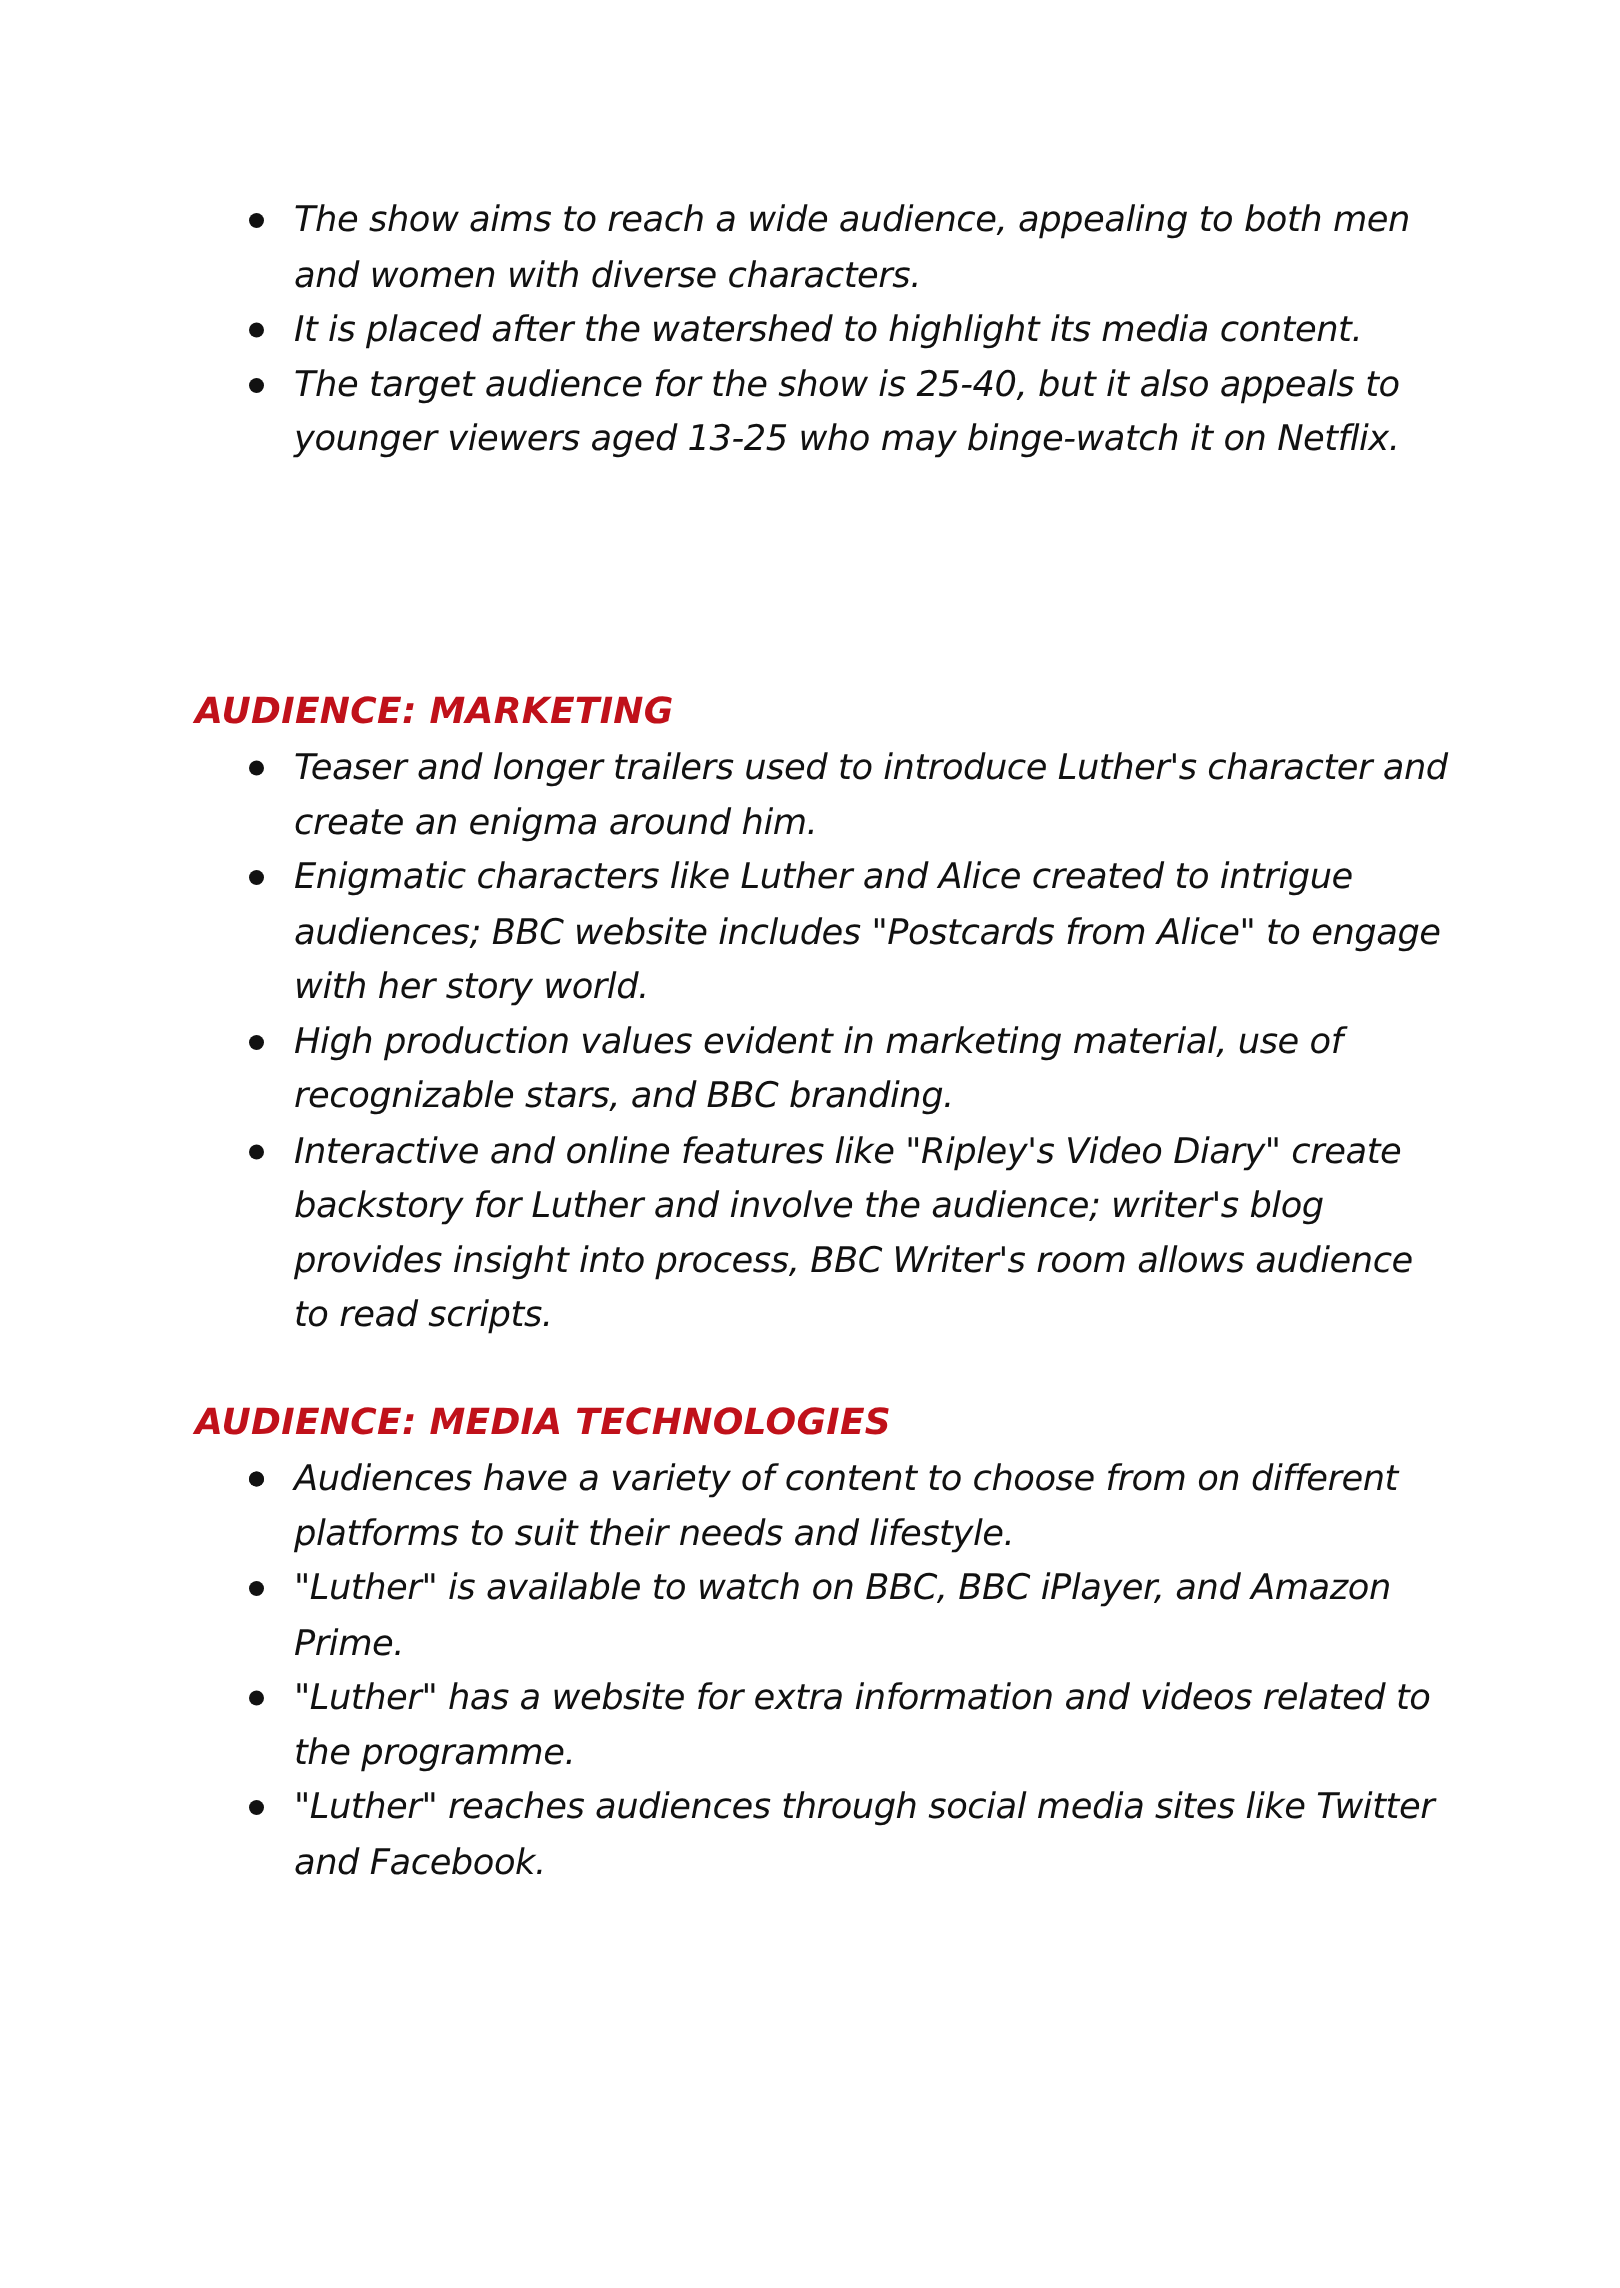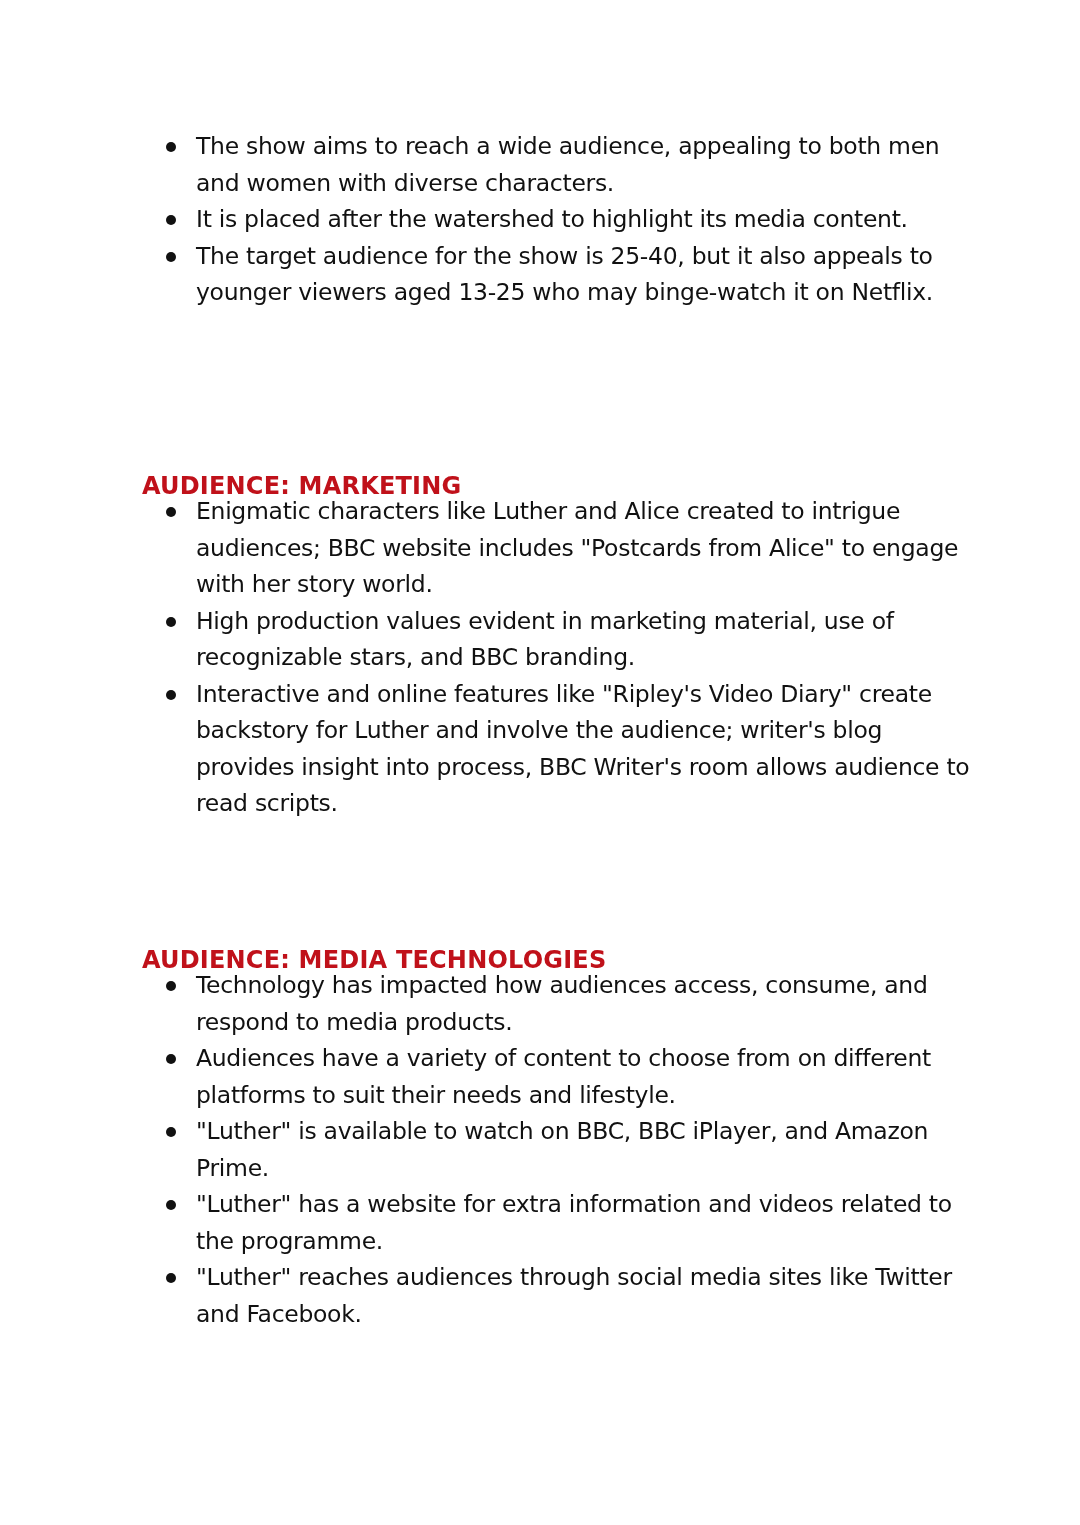--- a/index.html
+++ b/index.html
@@ -1,54 +1,55 @@
 <!DOCTYPE html>
 <html><head>
 <meta charset="utf-8">
 <style>
   html, body { margin: 0; padding: 0; background: #ffffff; }
   body {
     width: 1080px; height: 1525px; position: relative; overflow: hidden;
     font-family: "DejaVu Sans", sans-serif; color: #111111;
   }
-  .page { position: absolute; left: 0; top: 0; width: 885px; height: 1525px; }
+  .page { position: absolute; left: 0; top: 0; width: 885px; height: 1525px; font-style: italic; }
   .list { position: absolute; left: 130px; width: 840px; margin: 0; padding: 0; list-style: none; }
   .list li {
     position: relative; padding-left: 66px; font-size: 23.5px; line-height: 36.5px;
     letter-spacing: -0.3px;
   }
   .list li .bullet {
     position: absolute; left: 36px; top: 14px; width: 10px; height: 10px;
     border-radius: 50%; background: #111111;
   }
   .heading {
-    position: absolute; left: 130px; margin: 12px; font-size: 24px; font-weight: bold;
+    position: absolute; left: 130px; margin: 0; font-size: 24px; font-weight: bold;
     color: #c0111a; line-height: 36px; letter-spacing: 0.2px;
   }
 </style>
 </head>
 <body>
 
 <div class="page">
 
   <ul class="list" style="top:128px;">
     <li><span class="bullet"></span><span>The show aims to reach a wide audience, appealing to both men and women with diverse characters.</span></li>
     <li><span class="bullet"></span><span>It is placed after the watershed to highlight its media content.</span></li>
     <li><span class="bullet"></span><span>The target audience for the show is 25-40, but it also appeals to younger viewers aged 13-25 who may binge-watch it on Netflix.</span></li>
   </ul>
 
   <h2 class="heading" style="top:456px;">AUDIENCE: MARKETING</h2>
   <ul class="list" style="top:493px;">
+    <li><span class="bullet"></span><span>Teaser and longer trailers used to introduce Luther's character and create an enigma around him.</span></li>
     <li><span class="bullet"></span><span>Enigmatic characters like Luther and Alice created to intrigue audiences; BBC website includes "Postcards from Alice" to engage with her story world.</span></li>
     <li><span class="bullet"></span><span>High production values evident in marketing material, use of recognizable stars, and BBC branding.</span></li>
     <li><span class="bullet"></span><span>Interactive and online features like "Ripley's Video Diary" create backstory for Luther and involve the audience; writer's blog provides insight into process, BBC Writer's room allows audience to read scripts.</span></li>
   </ul>
 
   <h2 class="heading" style="top:930px;text-align:center;">AUDIENCE: MEDIA TECHNOLOGIES</h2>
   <ul class="list" style="top:967px;">
-    <li><span class="bullet"></span><span>Technology has impacted how audiences access, consume, and respond to media products.</span></li>
+    <li><span class="bullet"></span></li>
     <li><span class="bullet"></span><span>Audiences have a variety of content to choose from on different platforms to suit their needs and lifestyle.</span></li>
     <li><span class="bullet"></span><span>"Luther" is available to watch on BBC, BBC iPlayer, and Amazon Prime.</span></li>
     <li><span class="bullet"></span><span>"Luther" has a website for extra information and videos related to the programme.</span></li>
     <li><span class="bullet"></span><span>"Luther" reaches audiences through social media sites like Twitter and Facebook.</span></li>
   </ul>
 
 </div>
 
 </body></html>

